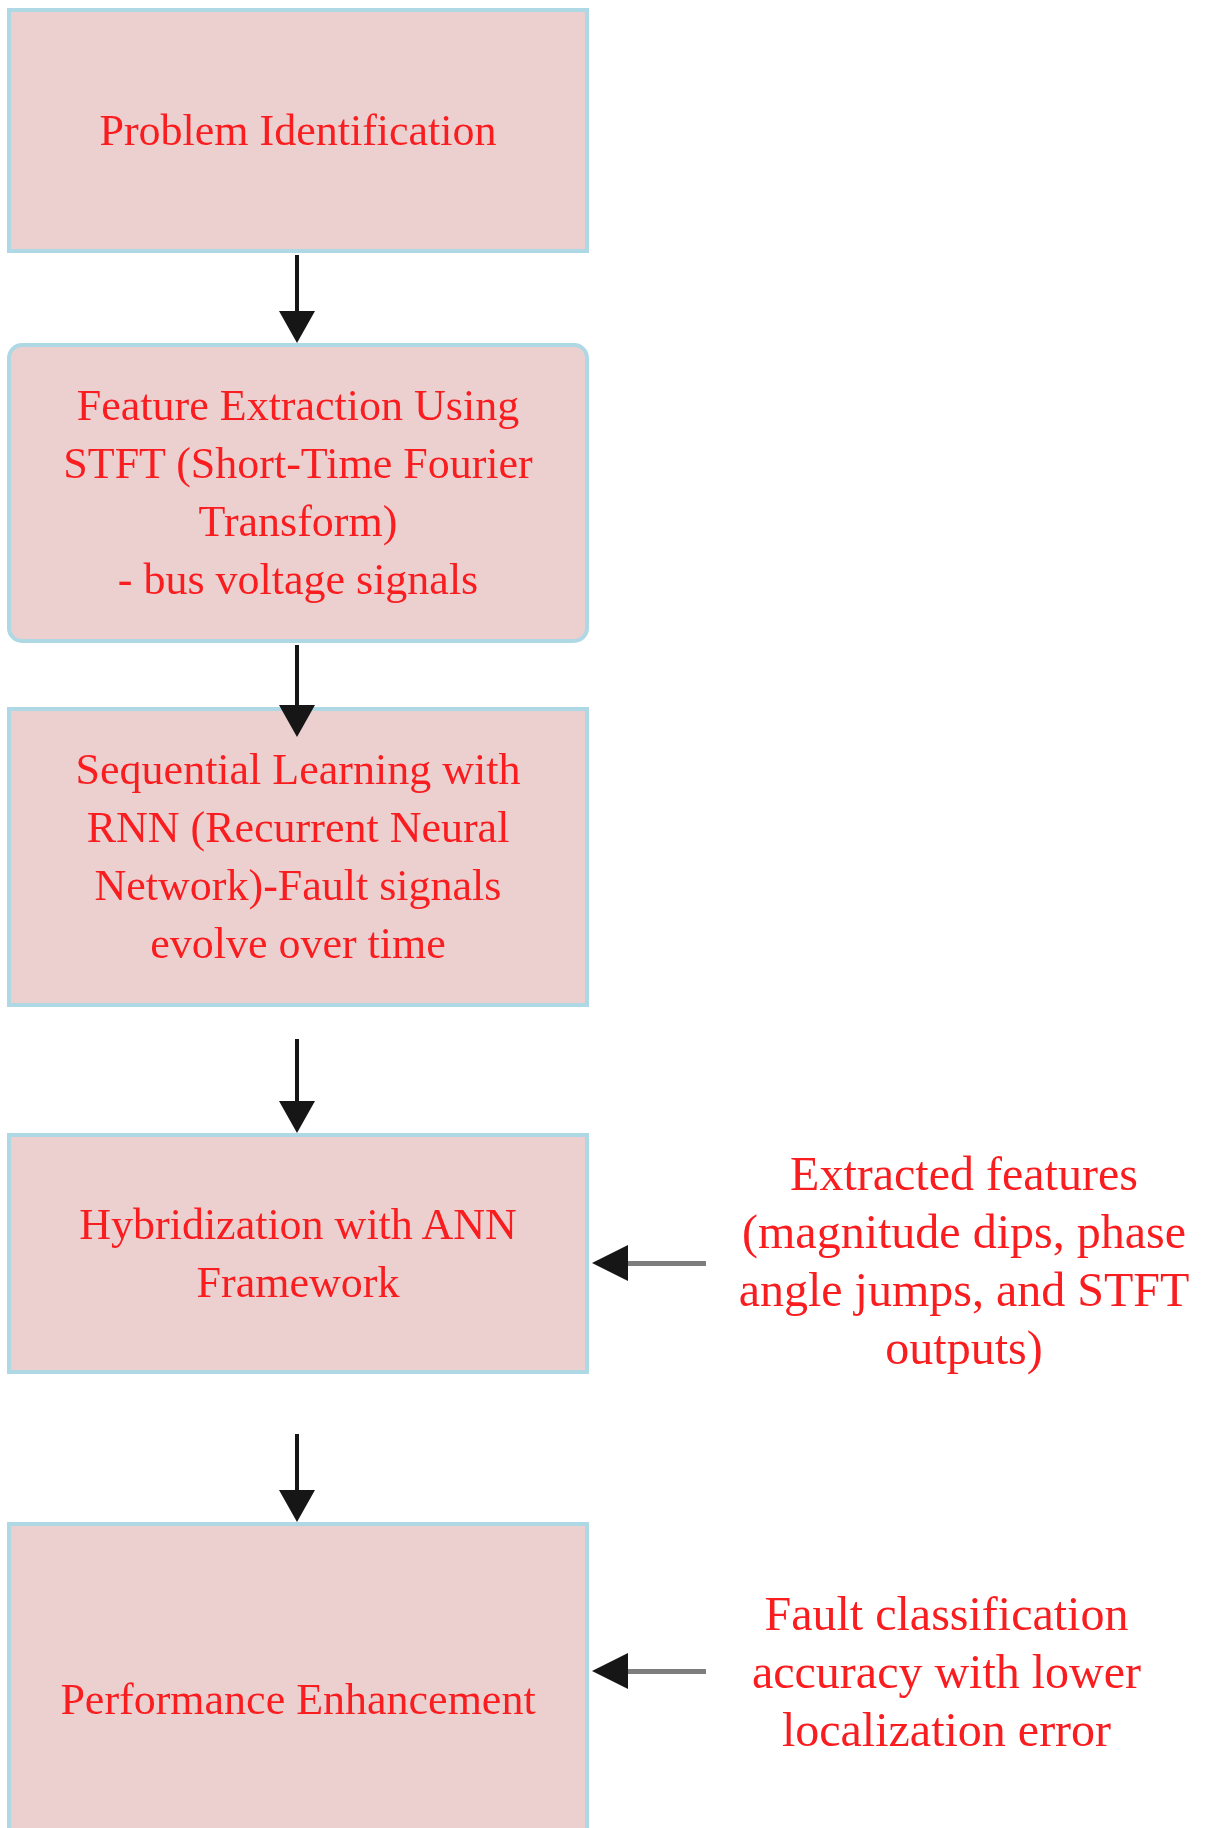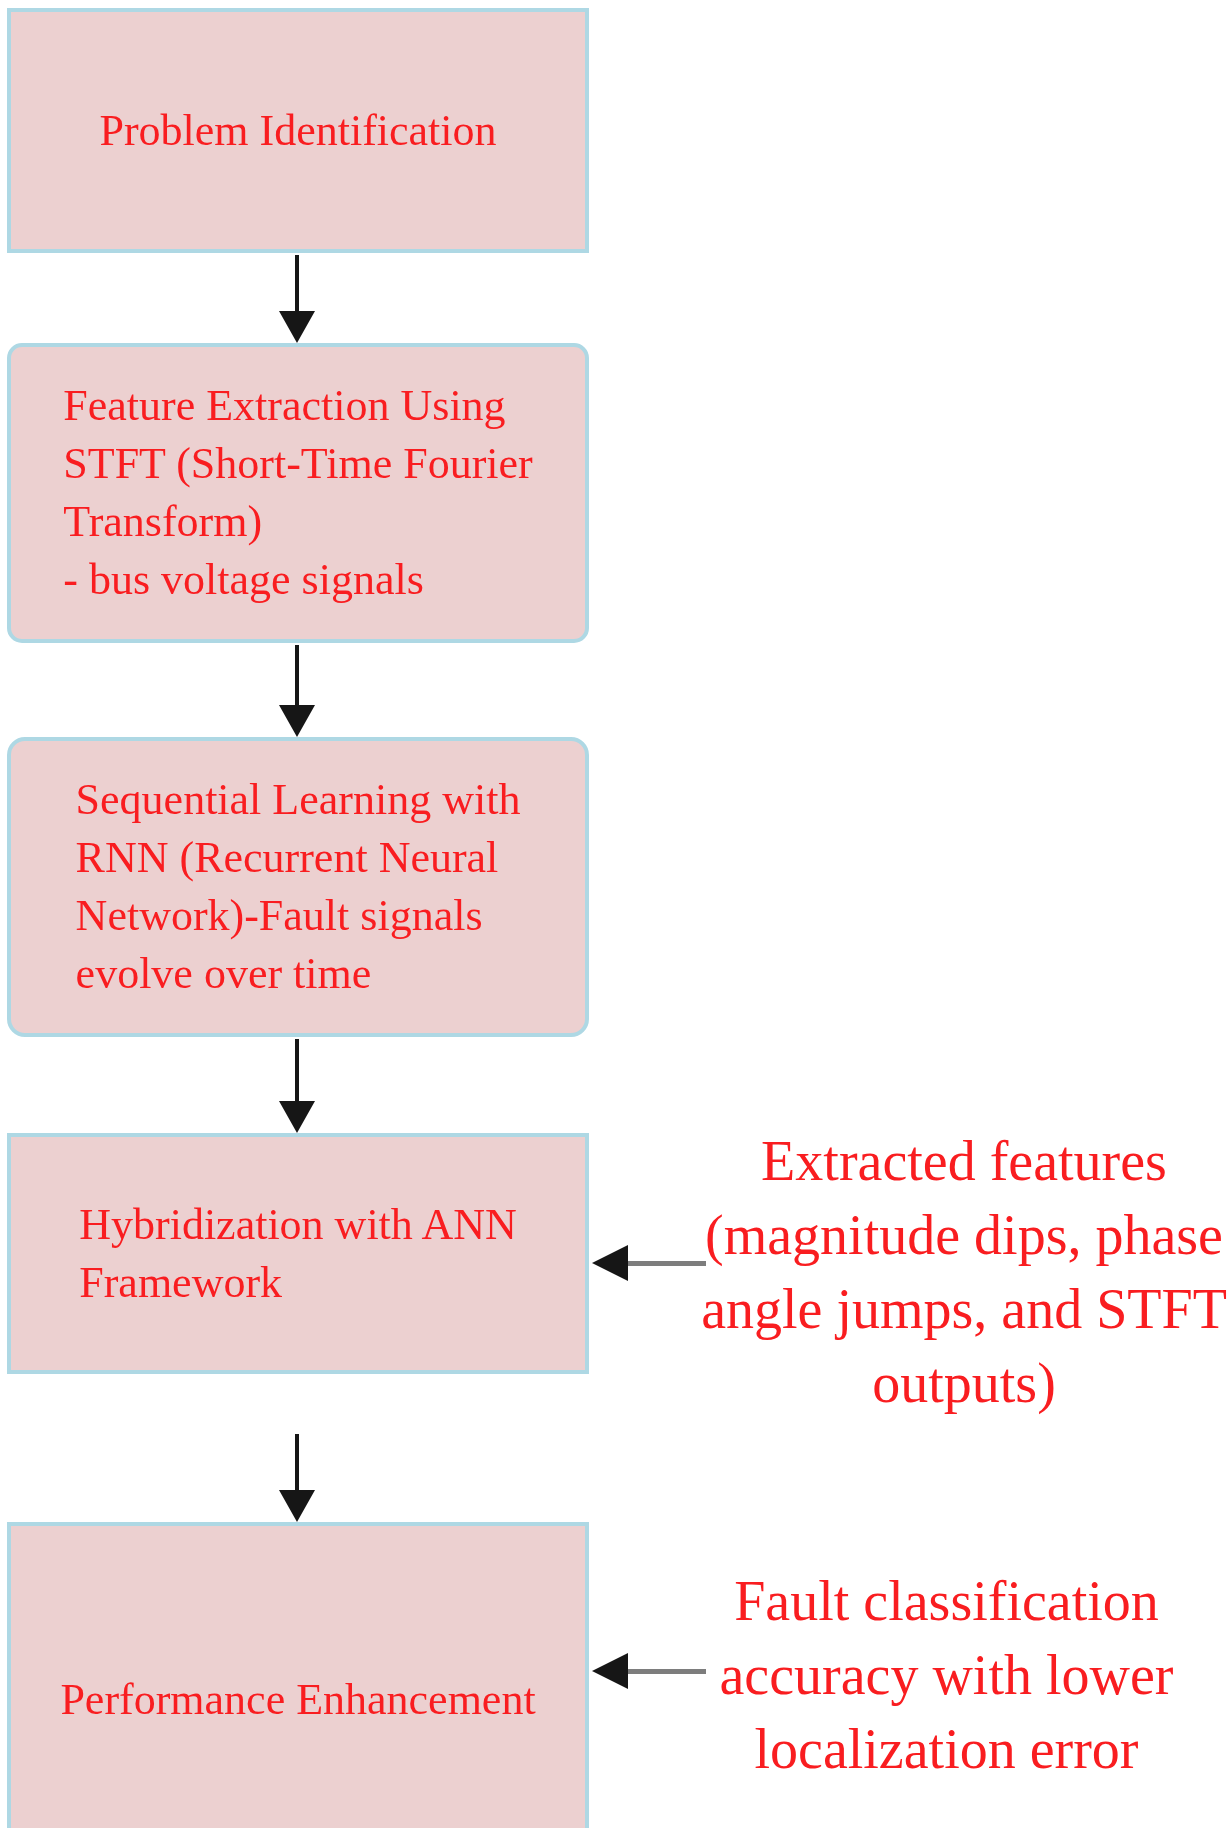--- a/index.html
+++ b/index.html
@@ -25,27 +25,27 @@
     background: var(--box_fill, #ecd0d0);
     border: 4px solid var(--box_border, #aed8e4);
     display: flex;
     align-items: center;
     justify-content: center;
   }
   .box-label {
     color: var(--text_red, #f91d20);
     font-size: 44px;
     line-height: 58px;
-    text-align: left;
+    text-align: center;
     white-space: pre-line;
     padding: 0 8px;
   }
   .box-1 { top: 8px;    height: 245px; }
   .box-2 { top: 343px;  height: 300px; border-radius: 15px; }
-  .box-3 { top: 737px;  height: 300px; border-radius: 18px; }
+  .box-3 { top: 707px;  height: 300px; }
   .box-4 { top: 1133px; height: 241px; }
   .box-5 { top: 1522px; height: 355px; }
 
   
   .varrow {
     position: absolute;
     left: 279px;
     width: 36px;
   }
   .varrow .shaft {
@@ -94,24 +94,25 @@
     height: 5px;
     background: var(--arrow_shaft_gray, #7d7d7d);
   }
   .ha-1 { left: 592px; top: 1245px; width: 114px; }
   .ha-2 { left: 592px; top: 1653px; width: 114px; }
 
   
   .annot {
     position: absolute;
     color: var(--text_red, #f91d20);
-    font-size: 56px;
-    line-height: 74px;
+    font-size: 48px;
+    line-height: 58px;
     text-align: center;
     white-space: pre-line;
+    margin-top: 21px;
   }
   .annot-1 { left: 700px; top: 1124px; width: 528px; }
   .annot-2 { left: 665px; top: 1564px; width: 563px; }
 </style>
 </head>
 <body>
 
 <div id="canvas">
 
   <div class="box box-1">

